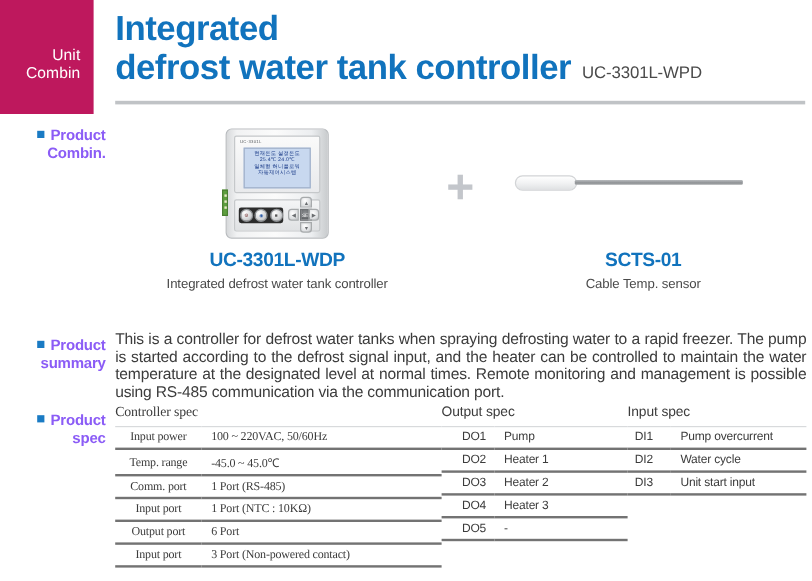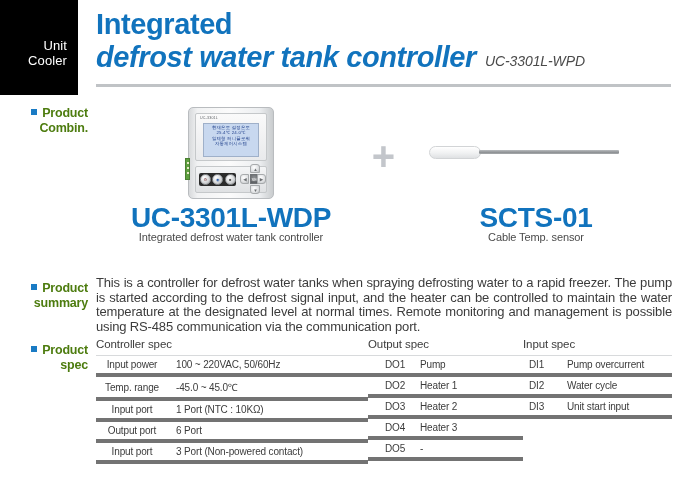--- a/index.html
+++ b/index.html
@@ -20,41 +20,40 @@
   .header {
     position: relative;
     height: 95px;
   }
   .unit-block {
     position: absolute;
     left: 0;
     top: 0;
     width: 78px;
     height: 95px;
-    background: #000000;
+    background: #be185d;
     color: #ffffff;
     font-size: 13px;
     line-height: 15px;
     text-align: right;
     box-sizing: border-box;
     padding: 38px 11px 0 0;
     letter-spacing: 0.1px;
   }
   .unit-line { display: block; }
   .title-wrap {
     position: absolute;
     left: 96px;
     top: 8px;
     right: 6px;
   }
   .title-row {
     display: flex;
     align-items: baseline;
     flex-wrap: wrap;
-    font-style: italic;
   }
   .title-main {
     font-size: 29px;
     line-height: 33px;
     font-weight: bold;
     color: #1173bd;
     letter-spacing: -0.4px;
   }
   .title-model {
     font-size: 14px;
@@ -72,21 +71,21 @@
     height: 3px;
     background: #c0c3c6;
   }
 
   
   .side-label {
     position: absolute;
     left: 0;
     width: 88px;
     text-align: right;
-    color: #4d7c0f;
+    color: #8b5cf6;
     font-size: 12.5px;
     line-height: 14.5px;
     font-weight: bold;
     letter-spacing: -0.2px;
   }
   .side-label .bullet {
     display: inline-block;
     width: 6px;
     height: 6px;
     background: #1a7bc4;
@@ -289,21 +288,21 @@
     display: flex;
     justify-content: center;
     height: 50px;
   }
   .cap-cell {
     width: 245px;
     text-align: center;
   }
   .cap-gap { width: 60px; }
   .cap-name {
-    font-size: 28px;
+    font-size: 16px;
     line-height: 25px;
     font-weight: bold;
     color: #1173bd;
     letter-spacing: -0.3px;
   }
   .cap-desc {
     font-size: 11px;
     line-height: 15px;
     color: #4a4a4a;
     letter-spacing: -0.1px;
@@ -323,37 +322,37 @@
   }
 
   
   .specs {
     position: absolute;
     left: 96px;
     top: 338px;
     width: 576px;
     display: flex;
   }
-  .spec-col-a { width: 272px; }
+  .spec-col-a { width: 272px; font-family: Liberation Serif, serif; }
   .spec-col-b { width: 155px; }
   .spec-col-c { width: 149px; }
   .spec-title {
     font-size: 11.5px;
     color: #3c3c3c;
     margin-bottom: 5px;
     letter-spacing: -0.1px;
   }
   table.spec {
     border-collapse: collapse;
     width: 100%;
     font-size: 10px;
   }
   table.spec td {
     border-top: 1px solid #d8dadc;
-    border-bottom: 4px solid #737373;
+    border-bottom: 2px solid #737373;
     padding: 3px 0 3px 0;
     letter-spacing: -0.15px;
     color: #3c3c3c;
     white-space: nowrap;
   }
   table.spec tr td:first-child {
     text-align: center;
     width: 72px;
   }
   table.spec tr td:last-child {
@@ -361,21 +360,21 @@
   }
   .col-b table.spec tr td:first-child { width: 34px; text-align: center; padding-left: 10px;}
   .col-c table.spec tr td:first-child { width: 30px; text-align: left; padding-left: 6px;}
 </style>
 </head>
 <body>
 
 <div class="header">
   <div class="unit-block">
     <span class="unit-line">Unit</span>
-    <span class="unit-line">Cooler</span>
+    <span class="unit-line">Combin</span>
   </div>
   <div class="title-wrap">
     <div class="title-main">Integrated</div>
     <div class="title-row">
       <div class="title-main">defrost water tank controller</div>
       <div class="title-model">UC-3301L-WPD</div>
     </div>
   </div>
   <div class="title-rule"></div>
 </div>
@@ -460,20 +459,24 @@
       <tbody>
         <tr>
           <td>Input power</td>
           <td>100 ~ 220VAC, 50/60Hz</td>
         </tr>
         <tr>
           <td>Temp. range</td>
           <td>-45.0 ~ 45.0℃</td>
         </tr>
         <tr>
+          <td>Comm. port</td>
+          <td>1 Port (RS-485)</td>
+        </tr>
+        <tr>
           <td>Input port</td>
           <td>1 Port (NTC : 10KΩ)</td>
         </tr>
         <tr>
           <td>Output port</td>
           <td>6 Port</td>
         </tr>
         <tr>
           <td>Input port</td>
           <td>3 Port (Non-powered contact)</td>

